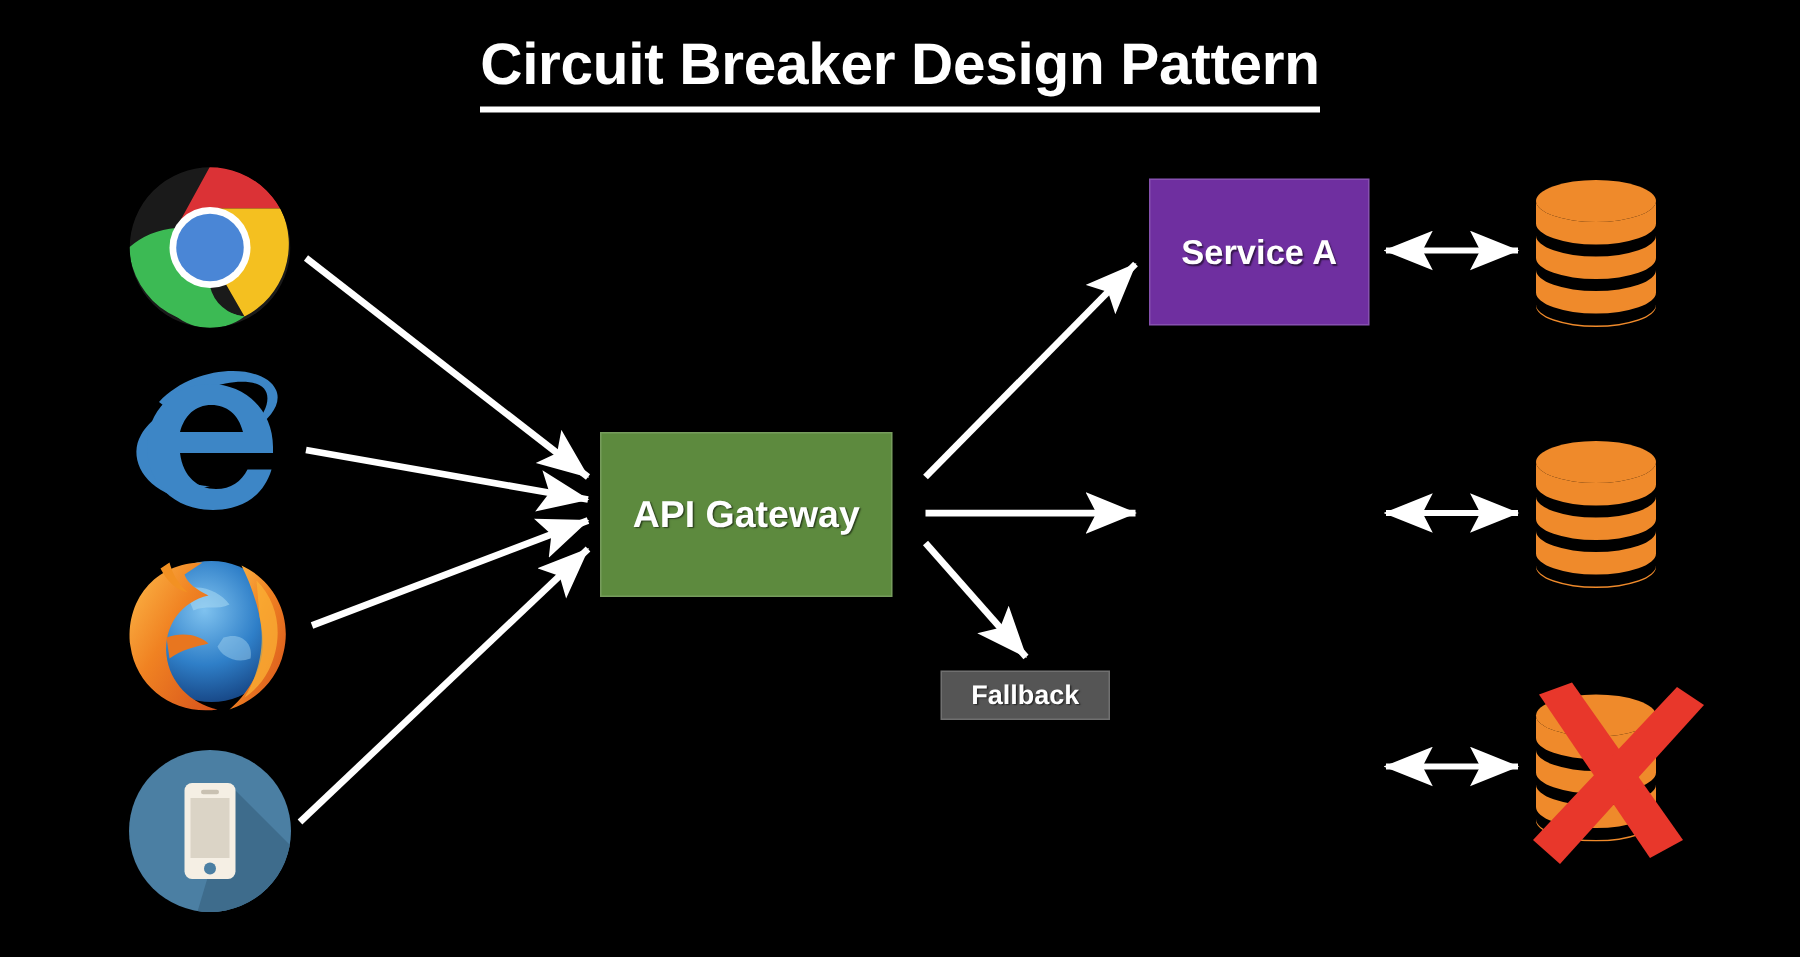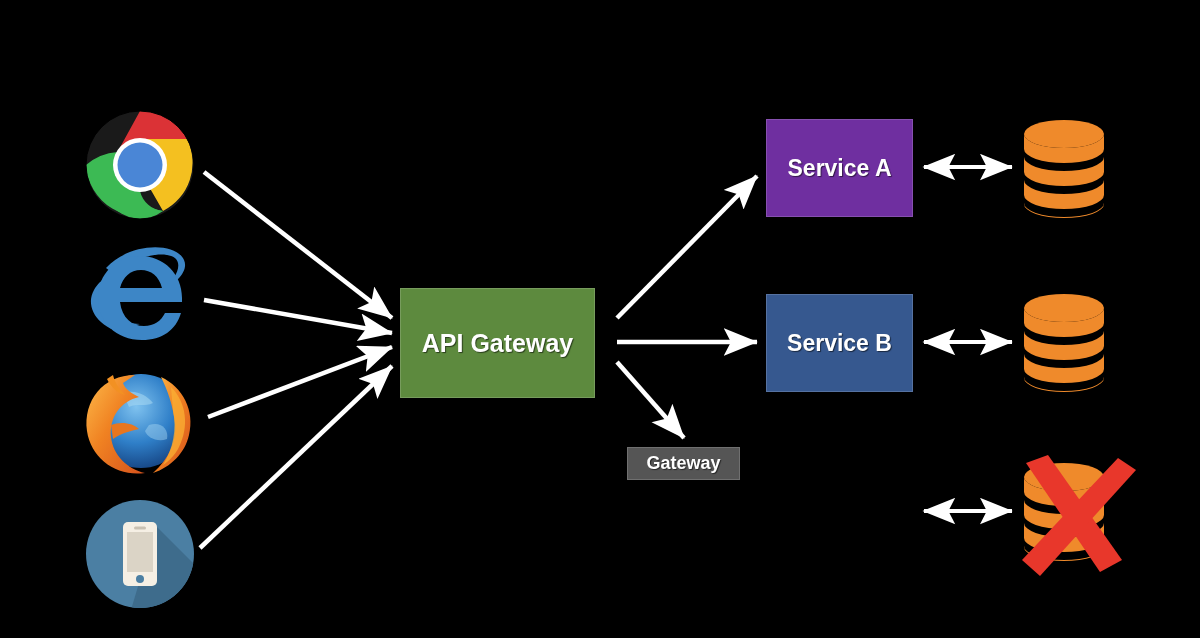--- a/index.html
+++ b/index.html
@@ -100,20 +100,23 @@
   #db-a { left: 1021px; top: 118px; }
   #db-b { left: 1021px; top: 292px; }
   #db-c { left: 1021px; top: 461px; }
   #db-c-wrap { position: absolute; left: 0; top: 0; width: 1200px; height: 638px; pointer-events: none; }
 </style>
 </head>
 <body>
 
 <div id="canvas">
 
+  <div id="title">
+    <span class="txt">Circuit Breaker Design Pattern</span>
+  </div>
 
   <div class="client-icon" id="icon-chrome">
     <svg viewBox="0 0 112 112" width="112" height="112">
       <defs>
         <clipPath id="chromeClip">
             <circle cx="56" cy="56" r="54"></circle>
           </clipPath>
       </defs>
       <g clip-path="url(#chromeClip)">
         <circle cx="56" cy="56" r="54" fill="#1a1a1a"></circle>
@@ -201,27 +204,24 @@
   </div>
 
   <div class="node-box" id="svc-a-box">
     <span>Service A</span>
   </div>
 
   <div class="node-box" id="gateway-box">
     <span>API Gateway</span>
   </div>
 
-  <div class="node-box" id="svc-b-box">
-    <span>Service B</span>
-  </div>
 
 
   <div class="node-box" id="fallback-box">
-    <span>Gateway</span>
+    <span>Fallback</span>
   </div>
 
   <div class="db-icon" id="db-a">
     <svg viewBox="0 0 86 100" width="86" height="100">
       <g fill="#ef8a2b">
         <ellipse cx="43" cy="16" rx="40" ry="14"></ellipse>
         <path d="M3 16 L3 31 A40 14 0 0 0 83 31 L83 16 A40 14 0 0 1 3 16 Z"></path>
         <path d="M3 39 L3 54 A40 14 0 0 0 83 54 L83 39 A40 14 0 0 1 3 39 Z"></path>
         <path d="M3 62 L3 77 A40 14 0 0 0 83 77 L83 62 A40 14 0 0 1 3 62 Z"></path>
         <path d="M3 85 L3 86 A40 14 0 0 0 83 86 L83 85 A40 14 0 0 1 3 85 Z"></path>

